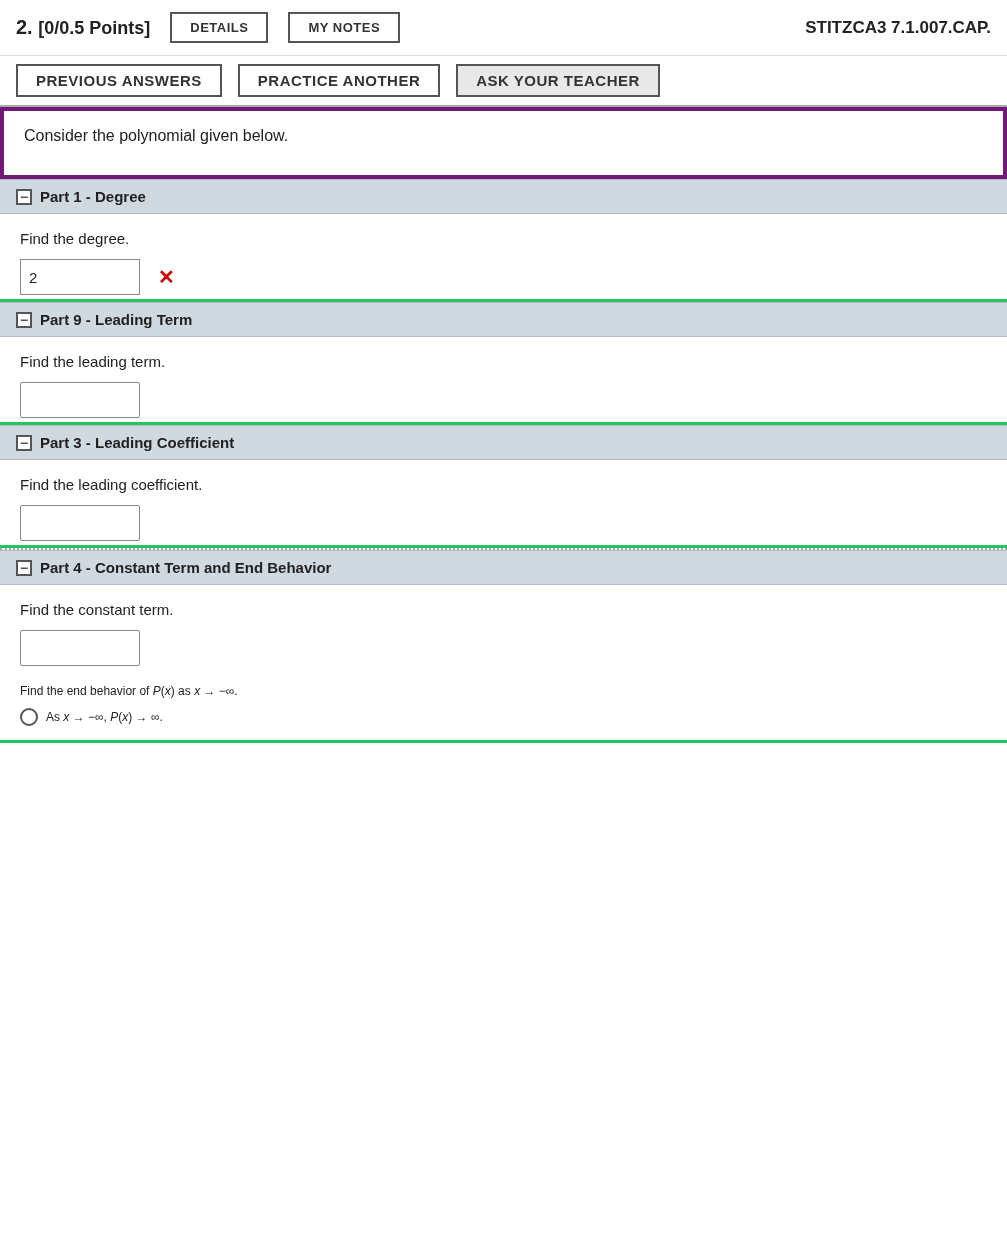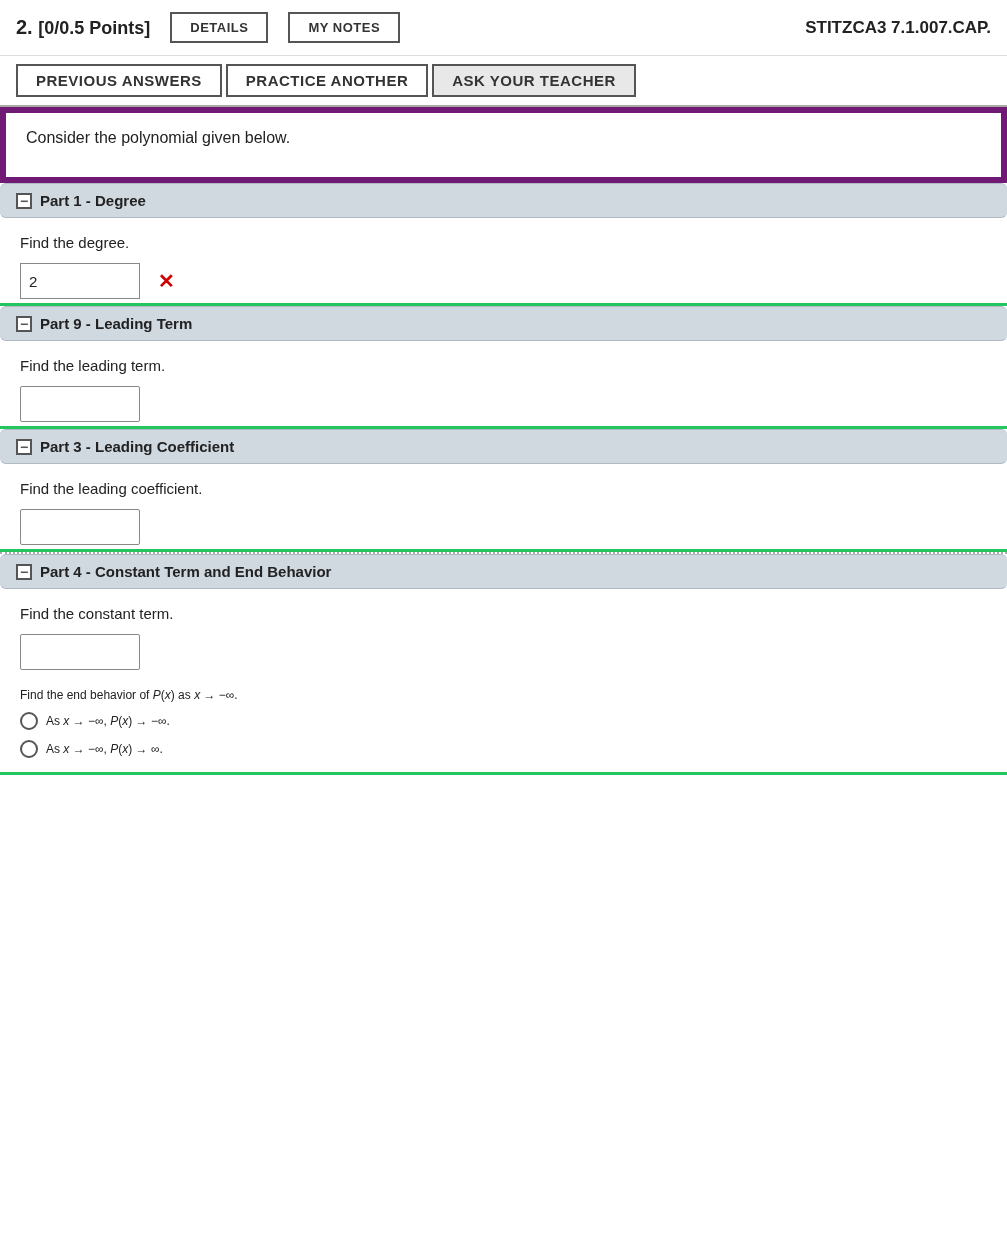--- a/index.html
+++ b/index.html
@@ -50,21 +50,21 @@
       color: #222;
       margin-left: auto;
       white-space: nowrap;
     }
 
     
     .header-row2 {
       display: flex;
       align-items: center;
       padding: 8px 16px;
-      gap: 4px;
+      gap: 16px;
       background: #fff;
       border-bottom: 2px solid #aaa;
     }
 
     .header-btn2 {
       border: 2px solid #555;
       background: #fff;
       padding: 6px 18px;
       font-size: 15px;
       font-weight: bold;
@@ -78,21 +78,21 @@
     }
 
     
     .main-content {
       padding: 0;
       background: #fff;
     }
 
     
     .problem-intro {
-      border: 6px solid #701a75;
+      border: 4px solid #701a75;
       margin: 0;
       padding: 16px 4px 20px 20px;
       background: #fff;
     }
 
     .intro-text {
       font-size: 16px;
       color: #222;
       margin-bottom: 10px;
     }
@@ -113,21 +113,20 @@
       display: flex;
       align-items: center;
       background: #d0d8e0;
       padding: 8px 16px;
       font-size: 15px;
       font-weight: bold;
       color: #222;
       border-top: 1px solid #b0bac5;
       border-bottom: 1px solid #b0bac5;
       gap: 8px;
-      border-radius: 6px;
     }
 
     .collapse-icon {
       display: inline-block;
       width: 16px;
       height: 16px;
       border: 2px solid #555;
       background: #fff;
       position: relative;
       flex-shrink: 0;
@@ -301,26 +300,20 @@
         <span>Part 4 - Constant Term and End Behavior</span>
       </div>
       <div class="part-content">
         <p class="part-instruction">Find the constant term.</p>
         <div class="answer-box-empty" style="margin-bottom:18px;"></div>
 
         <p class="math-text">
           Find the end behavior of <em>P</em>(<em>x</em>) as <em>x</em> → −∞.
         </p>
 
-        <div class="radio-option">
-          <div class="radio-circle"></div>
-          <span class="math-text">
-            As <em>x</em> → −∞, <em>P</em>(<em>x</em>) → −∞.
-          </span>
-        </div>
 
         <div class="radio-option">
           <div class="radio-circle"></div>
           <span class="math-text">
             As <em>x</em> → −∞, <em>P</em>(<em>x</em>) → ∞.
           </span>
         </div>
       </div>
     </div>
 

